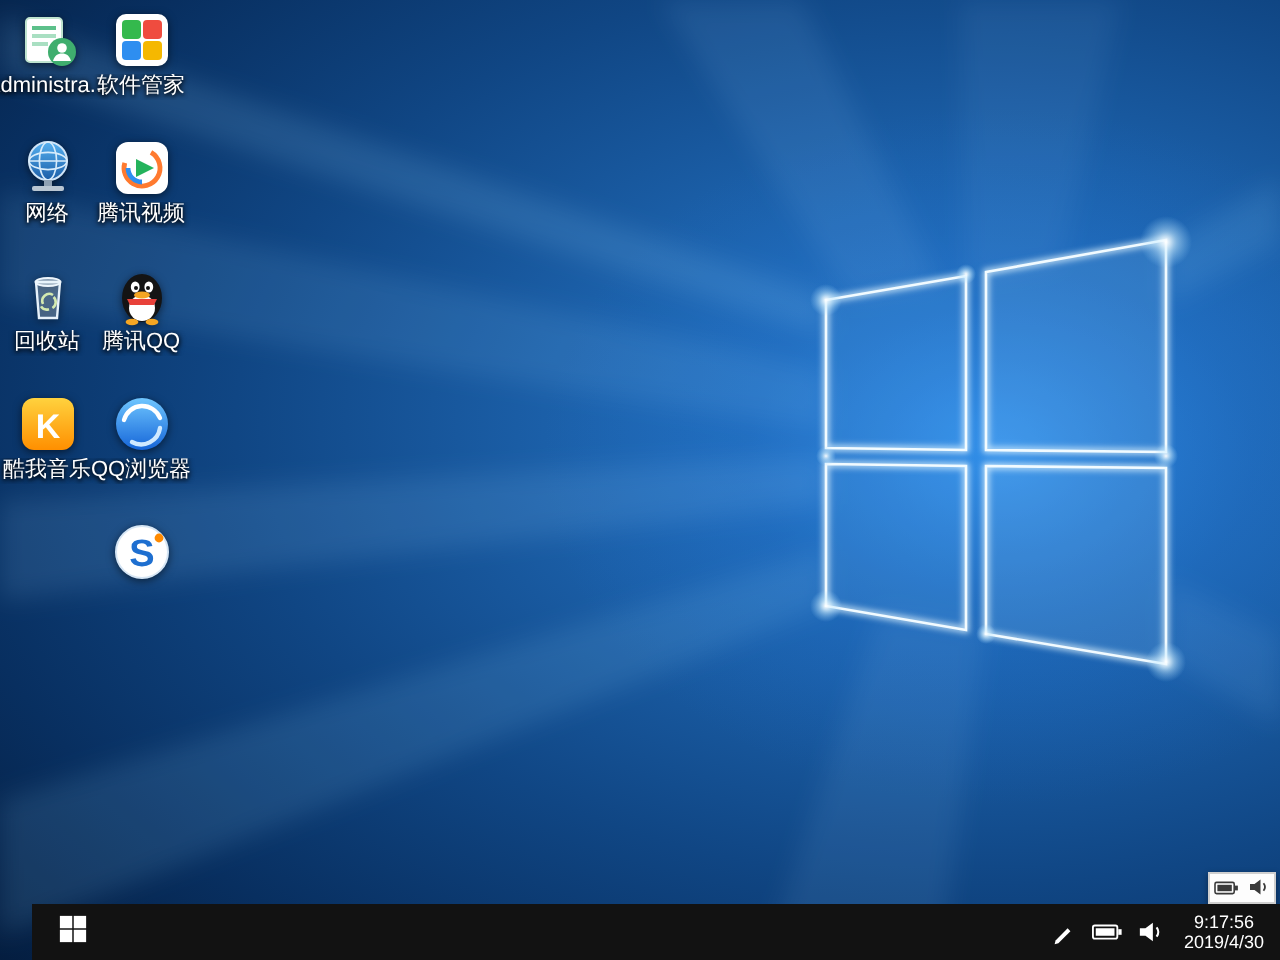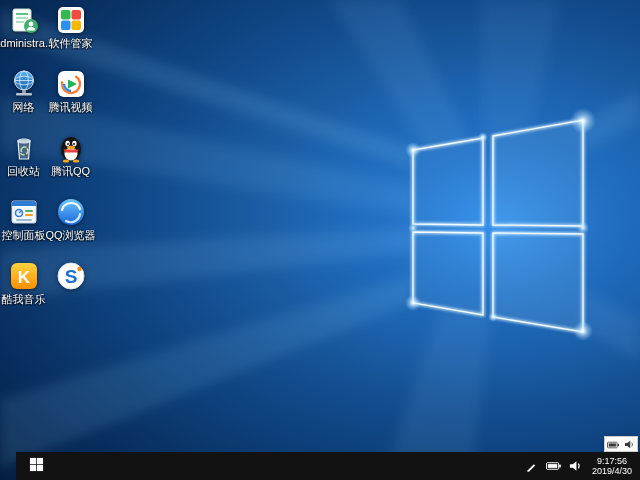--- a/index.html
+++ b/index.html
@@ -162,34 +162,20 @@
         <path d="M10 9 L22 9 L20.5 27 L11.5 27 Z" fill="rgba(210,228,244,0.30)" stroke="#e6f1fa" stroke-width="1.2"></path>
         <ellipse cx="16" cy="9" rx="6.2" ry="2" fill="rgba(235,245,252,0.55)" stroke="#eef6fc"></ellipse>
         <path d="M13.5 20 a3.5 3.5 0 0 1 5 -4.5" stroke="#d3e9b0" fill="none" stroke-width="1.3"></path>
         <path d="M18.8 16.5 a3.5 3.5 0 0 1 -0.6 5.5" stroke="#d3e9b0" fill="none" stroke-width="1.3"></path>
         <path d="M16.5 22.6 a3.5 3.5 0 0 1 -4 -1.4" stroke="#d3e9b0" fill="none" stroke-width="1.3"></path>
       </svg>
     </span>
     <span class="lbl">回收站</span>
   </div>
 
-  <div class="dicon">
-    <span class="ic">
-      <svg viewBox="0 0 32 32" width="32" height="32">
-        <rect x="4" y="5" width="24" height="22" rx="2" fill="#f2f7fb" stroke="#c7d7e6"></rect>
-        <path d="M4 7 a2 2 0 0 1 2 -2 h20 a2 2 0 0 1 2 2 v3 h-24 z" fill="#2e7cd6"></path>
-        <circle cx="11" cy="17" r="3.5" fill="none" stroke="#2e7cd6" stroke-width="1.6"></circle>
-        <line x1="11" y1="17" x2="13" y2="15" stroke="#2e7cd6" stroke-width="1.4"></line>
-        <rect x="17" y="14" width="8" height="2" rx="1" fill="#58b05c"></rect>
-        <rect x="17" y="18" width="8" height="2" rx="1" fill="#f0a420"></rect>
-        <rect x="8" y="23" width="16" height="2" rx="1" fill="#9db8d2"></rect>
-      </svg>
-    </span>
-    <span class="lbl">控制面板</span>
-  </div>
 
   <div class="dicon">
     <span class="ic">
       <svg viewBox="0 0 32 32" width="32" height="32">
         <defs>
             <linearGradient id="kwG" x1="0" y1="0" x2="0" y2="1">
           <stop offset="0" stop-color="#ffd23e"></stop>
               <stop offset="1" stop-color="#ff8f00"></stop>
             </linearGradient>
           </defs>

